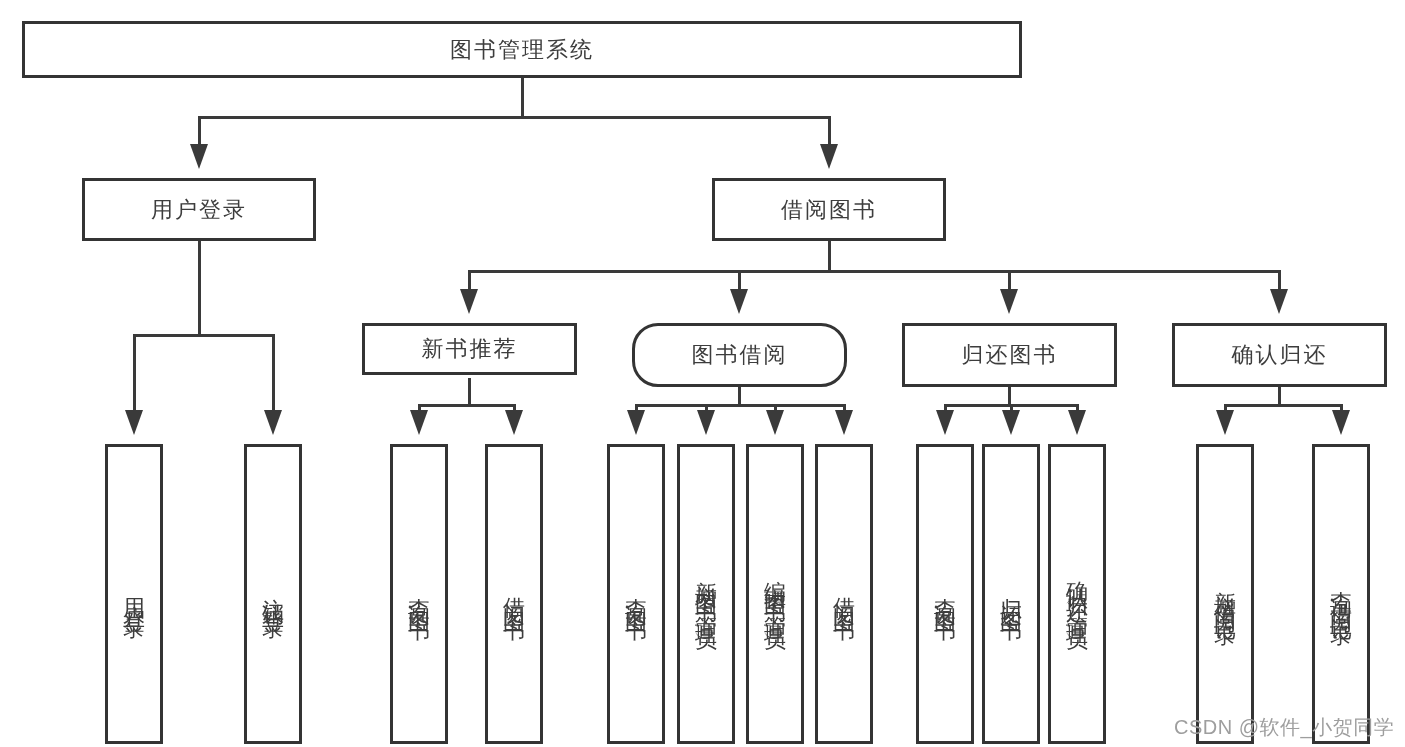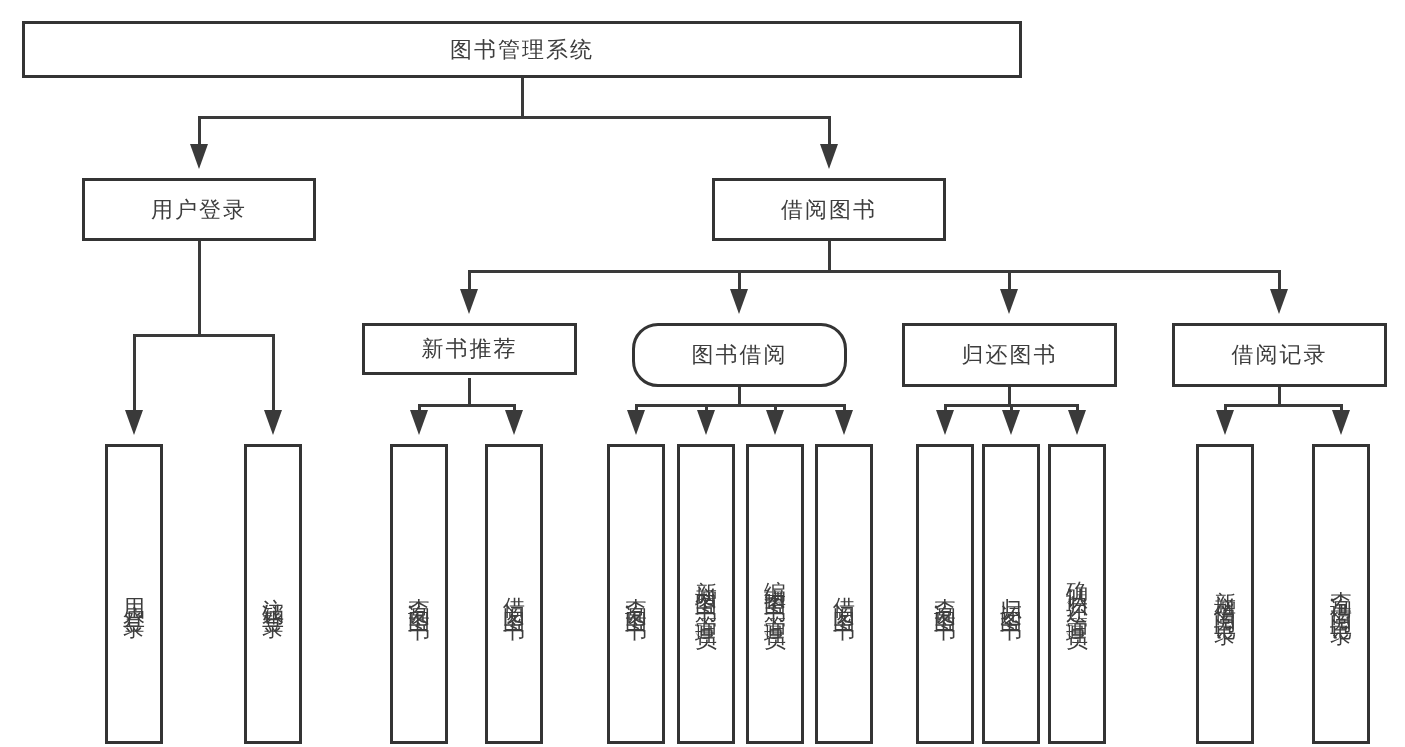--- a/index.html
+++ b/index.html
@@ -80,21 +80,21 @@
   <div class="box" style="left:362px; top:314px; width:215px; height:52px;">
     <span>新书推荐</span>
   </div>
   <div class="box" style="left:632px; top:314px; width:215px; height:64px;border-radius:26px;">
     <span>图书借阅</span>
   </div>
   <div class="box" style="left:902px; top:314px; width:215px; height:64px;">
     <span>归还图书</span>
   </div>
   <div class="box" style="left:1172px; top:314px; width:215px; height:64px;">
-    <span>借阅记录</span>
+    <span>确认归还</span>
   </div>
 
   <div class="box" style="left:105px; top:435px; width:58px; height:300px;">
     <span class="vtext">用户登录</span>
   </div>
   <div class="box" style="left:244px; top:435px; width:58px; height:300px;">
     <span class="vtext">注销登录</span>
   </div>
 
   <div class="box" style="left:390px; top:435px; width:58px; height:300px;">
@@ -186,14 +186,15 @@
   <div class="vline" style="left:1076px; top:404px; height:8px;"></div>
   <div class="arrow" style="left:1068px; top:410px;"></div>
 
   <div class="vline" style="left:1278px; top:378px; height:29px;"></div>
   <div class="hline" style="left:1224px; top:404px; width:118px;"></div>
   <div class="vline" style="left:1224px; top:404px; height:8px;"></div>
   <div class="arrow" style="left:1216px; top:410px;"></div>
   <div class="vline" style="left:1340px; top:404px; height:8px;"></div>
   <div class="arrow" style="left:1332px; top:410px;"></div>
 
+  <div class="watermark">CSDN @软件_小贺同学</div>
 
 </div>
 
 </body></html>

